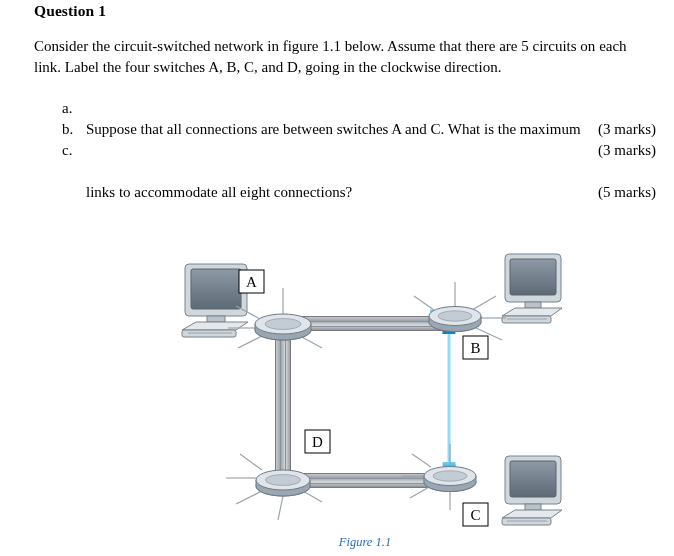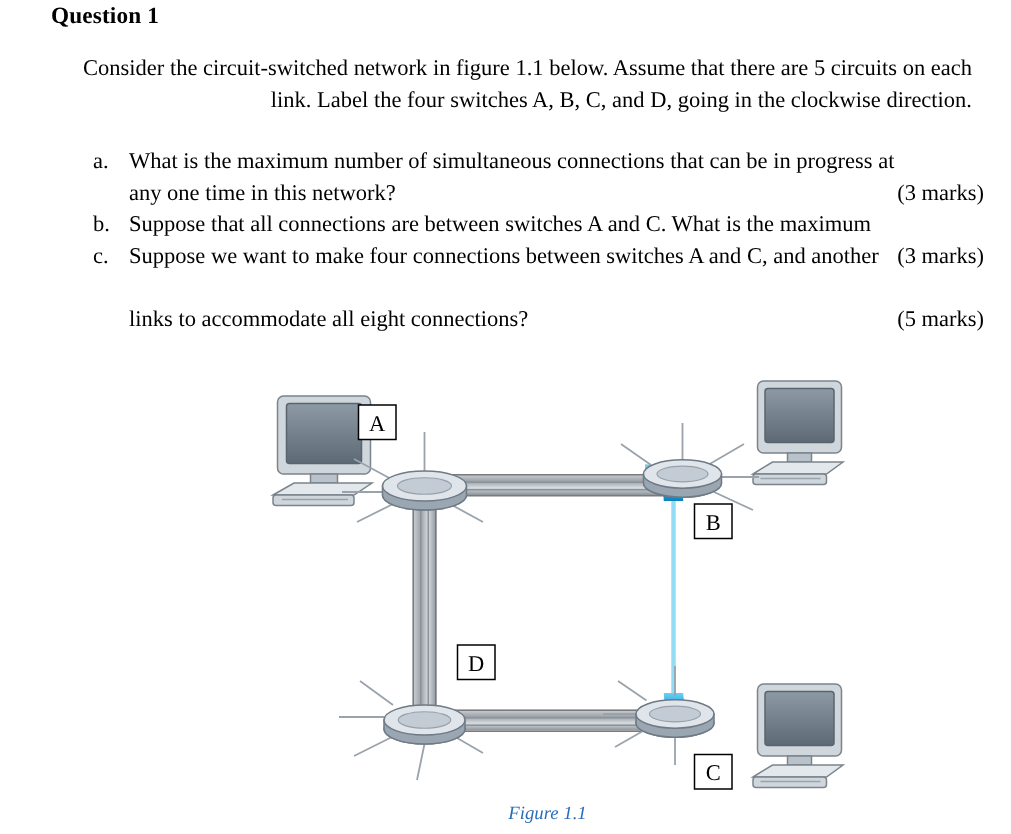--- a/index.html
+++ b/index.html
@@ -29,21 +29,20 @@
     font-size: 15.5px;
     letter-spacing: 0.1px;
   }
   .intro {
     position: absolute;
     left: 34px;
     top: 36px;
     width: 614px;
     font-size: 15px;
     line-height: 21px;
-    text-align: right;
   }
   .items {
     position: absolute;
     left: 56px;
     top: 98px;
     width: 600px;
     font-size: 15px;
     line-height: 21px;
   }
   .item {
@@ -104,38 +103,37 @@
   <div class="intro">
     <span class="line">Consider the circuit-switched network in figure 1.1 below. Assume that there are 5 circuits on</span>
     <span class="line">each link. Label the four switches A, B, C, and D, going in the clockwise direction.</span>
   </div>
 
   <div class="items">
 
     <div class="item">
       <span class="marker">a.</span>
       <span class="body">
-        <span>What is the maximum number of simultaneous connections that can be in progress at</span><br>
-        <span>any one time in this network?</span>
+        <br>
         <span class="marks">(3 marks)</span>
       </span>
     </div>
 
     <div class="item">
       <span class="marker">b.</span>
       <span class="body">
         <span>Suppose that all connections are between switches A and C. What is the maximum</span><br>
         <span class="marks">(3 marks)</span>
       </span>
     </div>
 
     <div class="item">
       <span class="marker">c.</span>
       <span class="body">
-        <span>Suppose we want to make four connections between switches A and C, and another</span><br>
+        <br>
         <br>
         <span>links to accommodate all eight connections?</span>
         <span class="marks">(5 marks)</span>
       </span>
     </div>
 
   </div>
 
   <div class="fig-wrap">
     <svg class="figure" width="674" height="300" viewBox="0 0 674 300">

